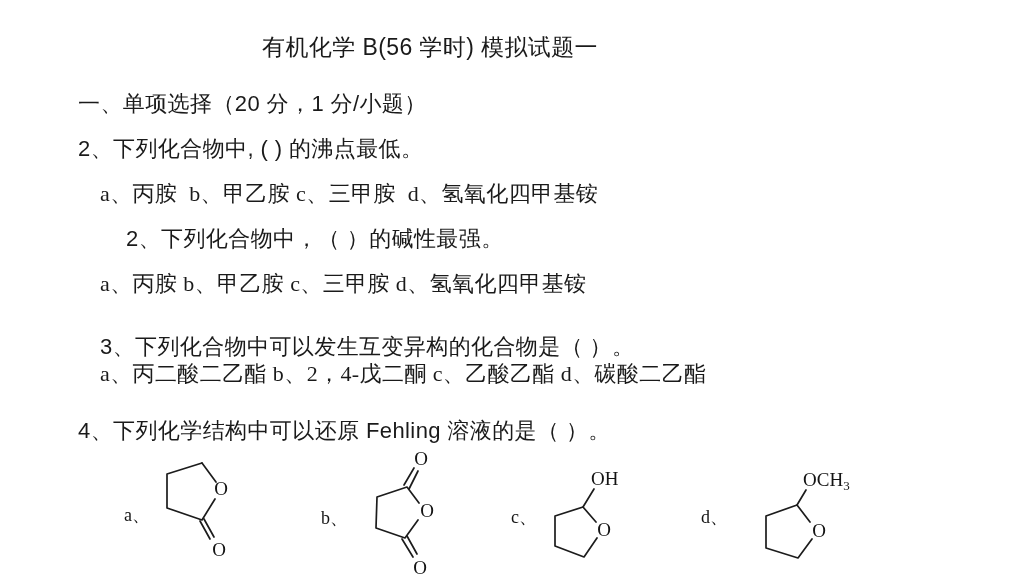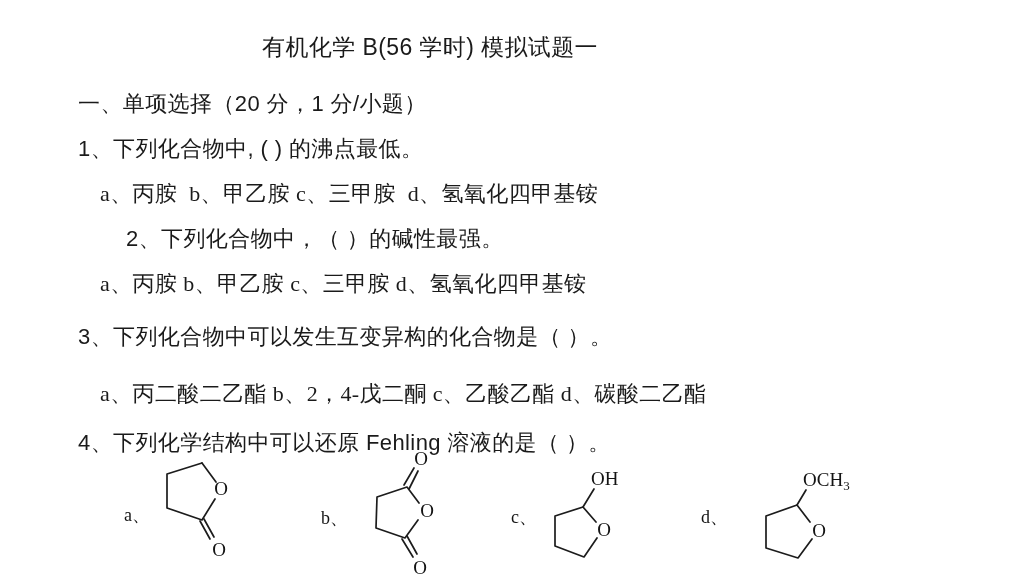--- a/index.html
+++ b/index.html
@@ -27,23 +27,23 @@
     white-space: pre;
     text-align: right;
   }
   .stem { left: 78px; }
   .opts { left: 100px; font-family: Liberation Serif, serif; }
   .y-section { top: 89px; }
   .y-q1  { top: 134px; }
   .y-q1o { top: 179px; }
   .y-q2  { top: 224px; margin-left: 48px; }
   .y-q2o { top: 269px; }
-  .y-q3  { top: 322px; }
-  .y-q3o { top: 359px; margin-top: 20px; }
-  .y-q4  { top: 428px; }
+  .y-q3  { top: 332px; margin-left: 22px; }
+  .y-q3o { top: 359px; }
+  .y-q4  { top: 416px; }
   .structures-svg {
     position: absolute;
     left: 0;
     top: 430px;
     width: 1024px;
     height: 146px;
   }
   .bond {
     fill: none;
     stroke: #1c1c1c;
@@ -65,21 +65,21 @@
 </style>
 </head>
 <body>
 
 <div class="page">
 
   <div class="title">有机化学 B(56 学时) 模拟试题一</div>
 
   <div class="line stem y-section">一、单项选择（20 分，1 分/小题）</div>
 
-  <div class="line stem y-q1">1、下列化合物中, ( ) 的沸点最低。</div>
+  <div class="line stem y-q1">2、下列化合物中, ( ) 的沸点最低。</div>
   <div class="line opts y-q1o">a、丙胺  b、甲乙胺 c、三甲胺  d、氢氧化四甲基铵</div>
 
   <div class="line stem y-q2">2、下列化合物中，（ ）的碱性最强。</div>
   <div class="line opts y-q2o">a、丙胺 b、甲乙胺 c、三甲胺 d、氢氧化四甲基铵</div>
 
   <div class="line stem y-q3">3、下列化合物中可以发生互变异构的化合物是（ ）。</div>
   <div class="line opts y-q3o">a、丙二酸二乙酯 b、2，4-戊二酮 c、乙酸乙酯 d、碳酸二乙酯</div>
 
   <div class="line stem y-q4">4、下列化学结构中可以还原 Fehling 溶液的是（ ）。</div>
 

